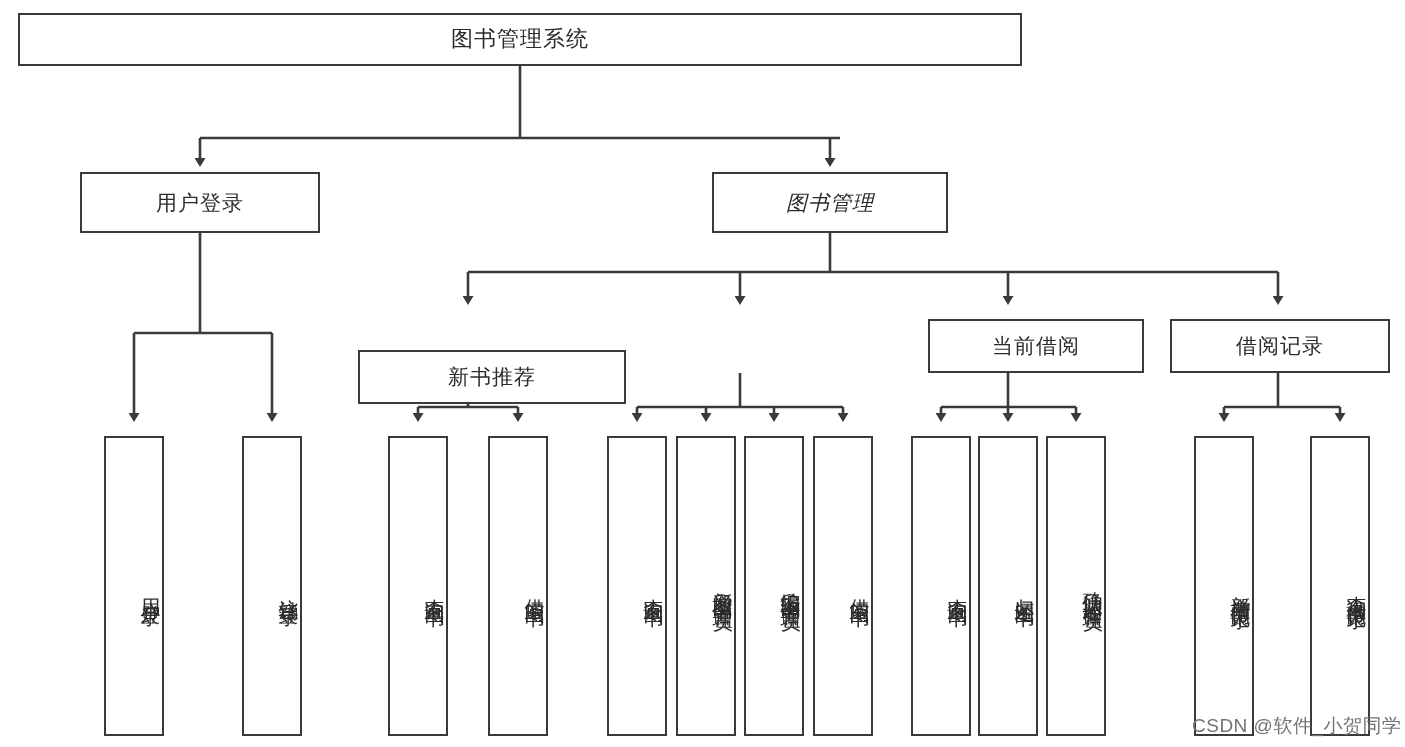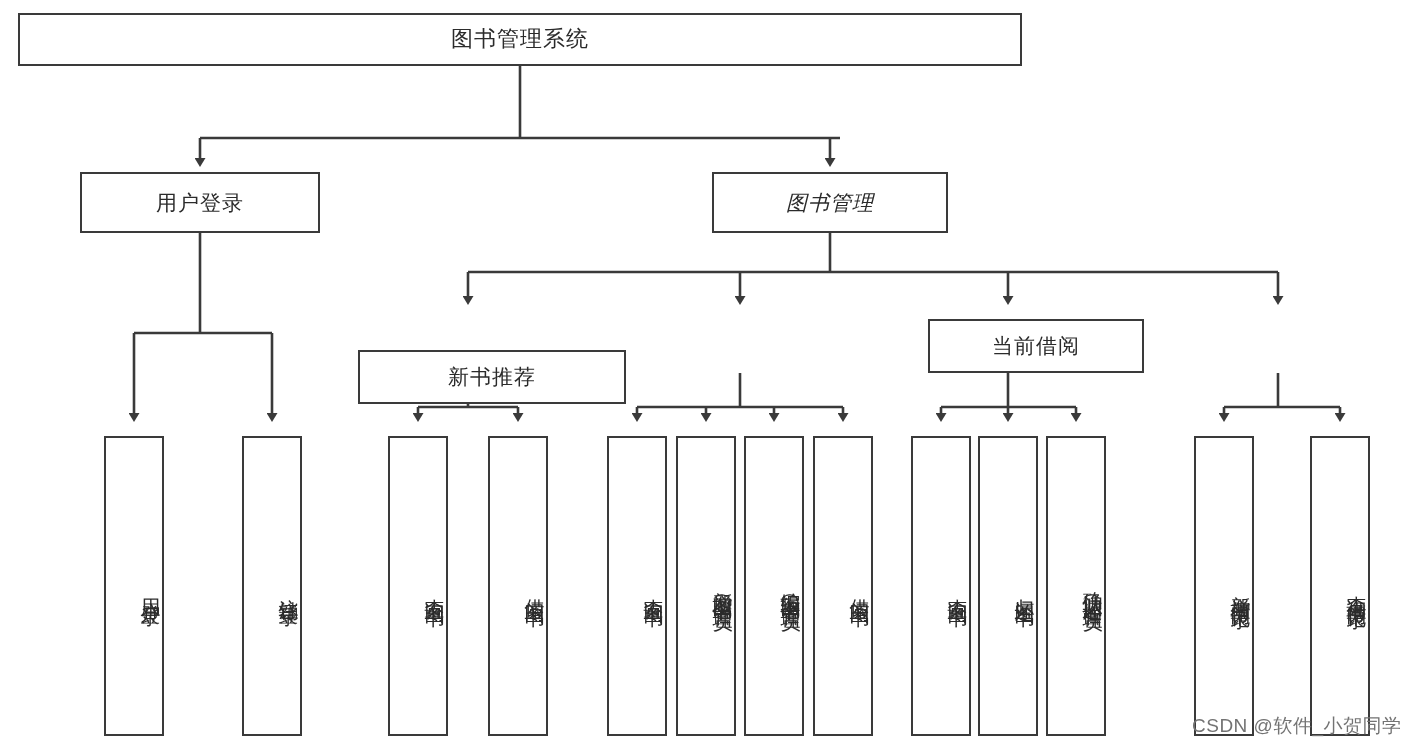--- a/index.html
+++ b/index.html
@@ -134,20 +134,23 @@
   <div class="node node-h" style="left:712px; top:172px; width:236px; height:61px;font-style:italic;">
     <span>图书管理</span>
   </div>
 
   <div class="node node-h" style="left:358px; top:334px; width:268px; height:54px;margin-top:16px;">
     <span>新书推荐</span>
   </div>
   <div class="node node-h" style="left:902px; top:319px; width:216px; height:54px;margin-left:26px;">
     <span>当前借阅</span>
   </div>
+  <div class="node node-h" style="left:1170px; top:319px; width:220px; height:54px;">
+    <span>借阅记录</span>
+  </div>
 
   <div class="node node-v" style="left:104px; top:436px; width:60px; height:300px;">
     <span class="vtext">用户登录</span>
   </div>
   <div class="node node-v" style="left:242px; top:436px; width:60px; height:300px;">
     <span class="vtext">注销登录</span>
   </div>
 
   <div class="node node-v" style="left:388px; top:436px; width:60px; height:300px;">
     <span class="vtext">查询图书</span>

